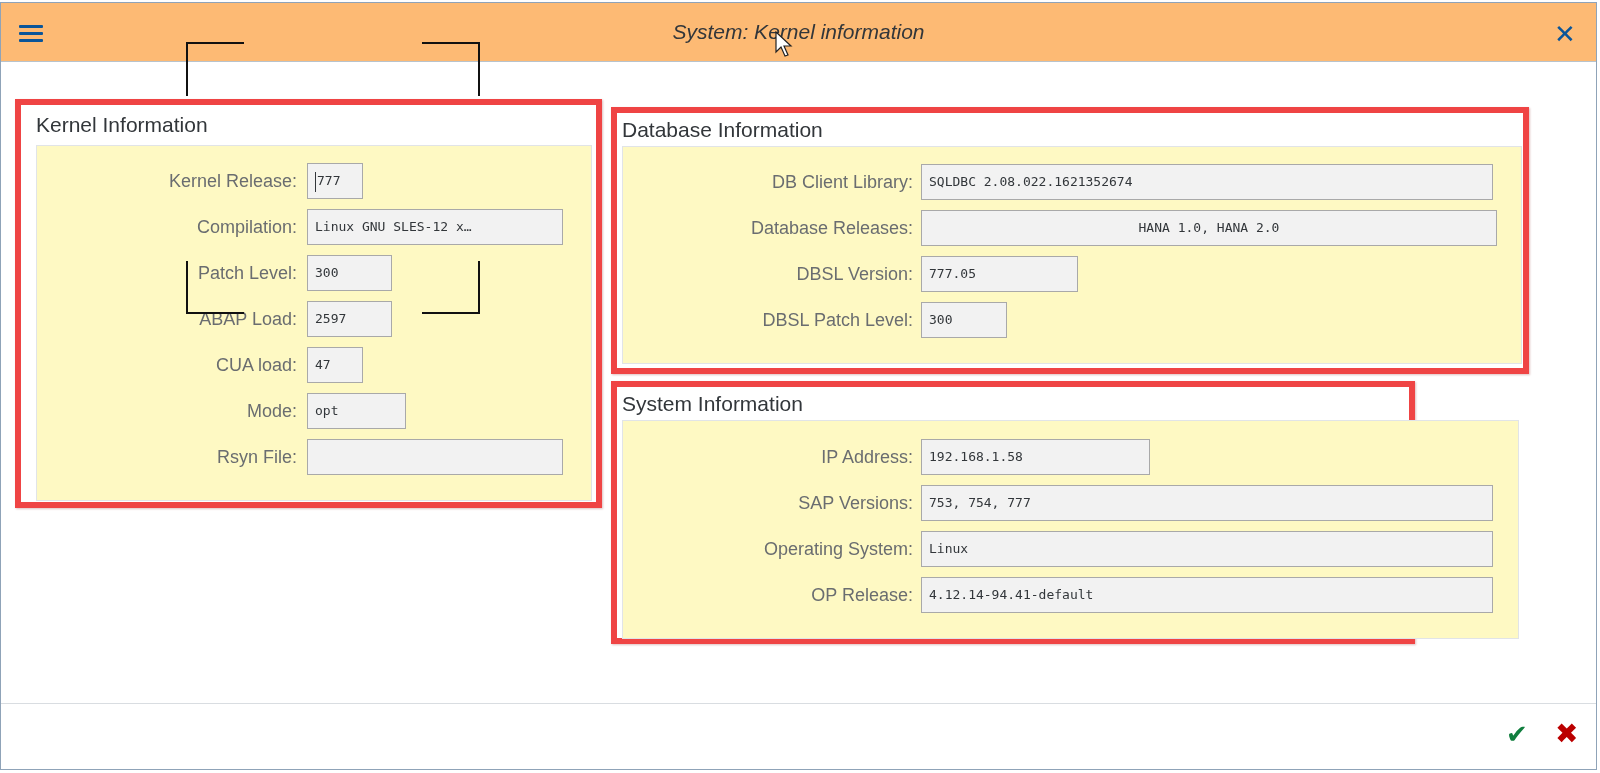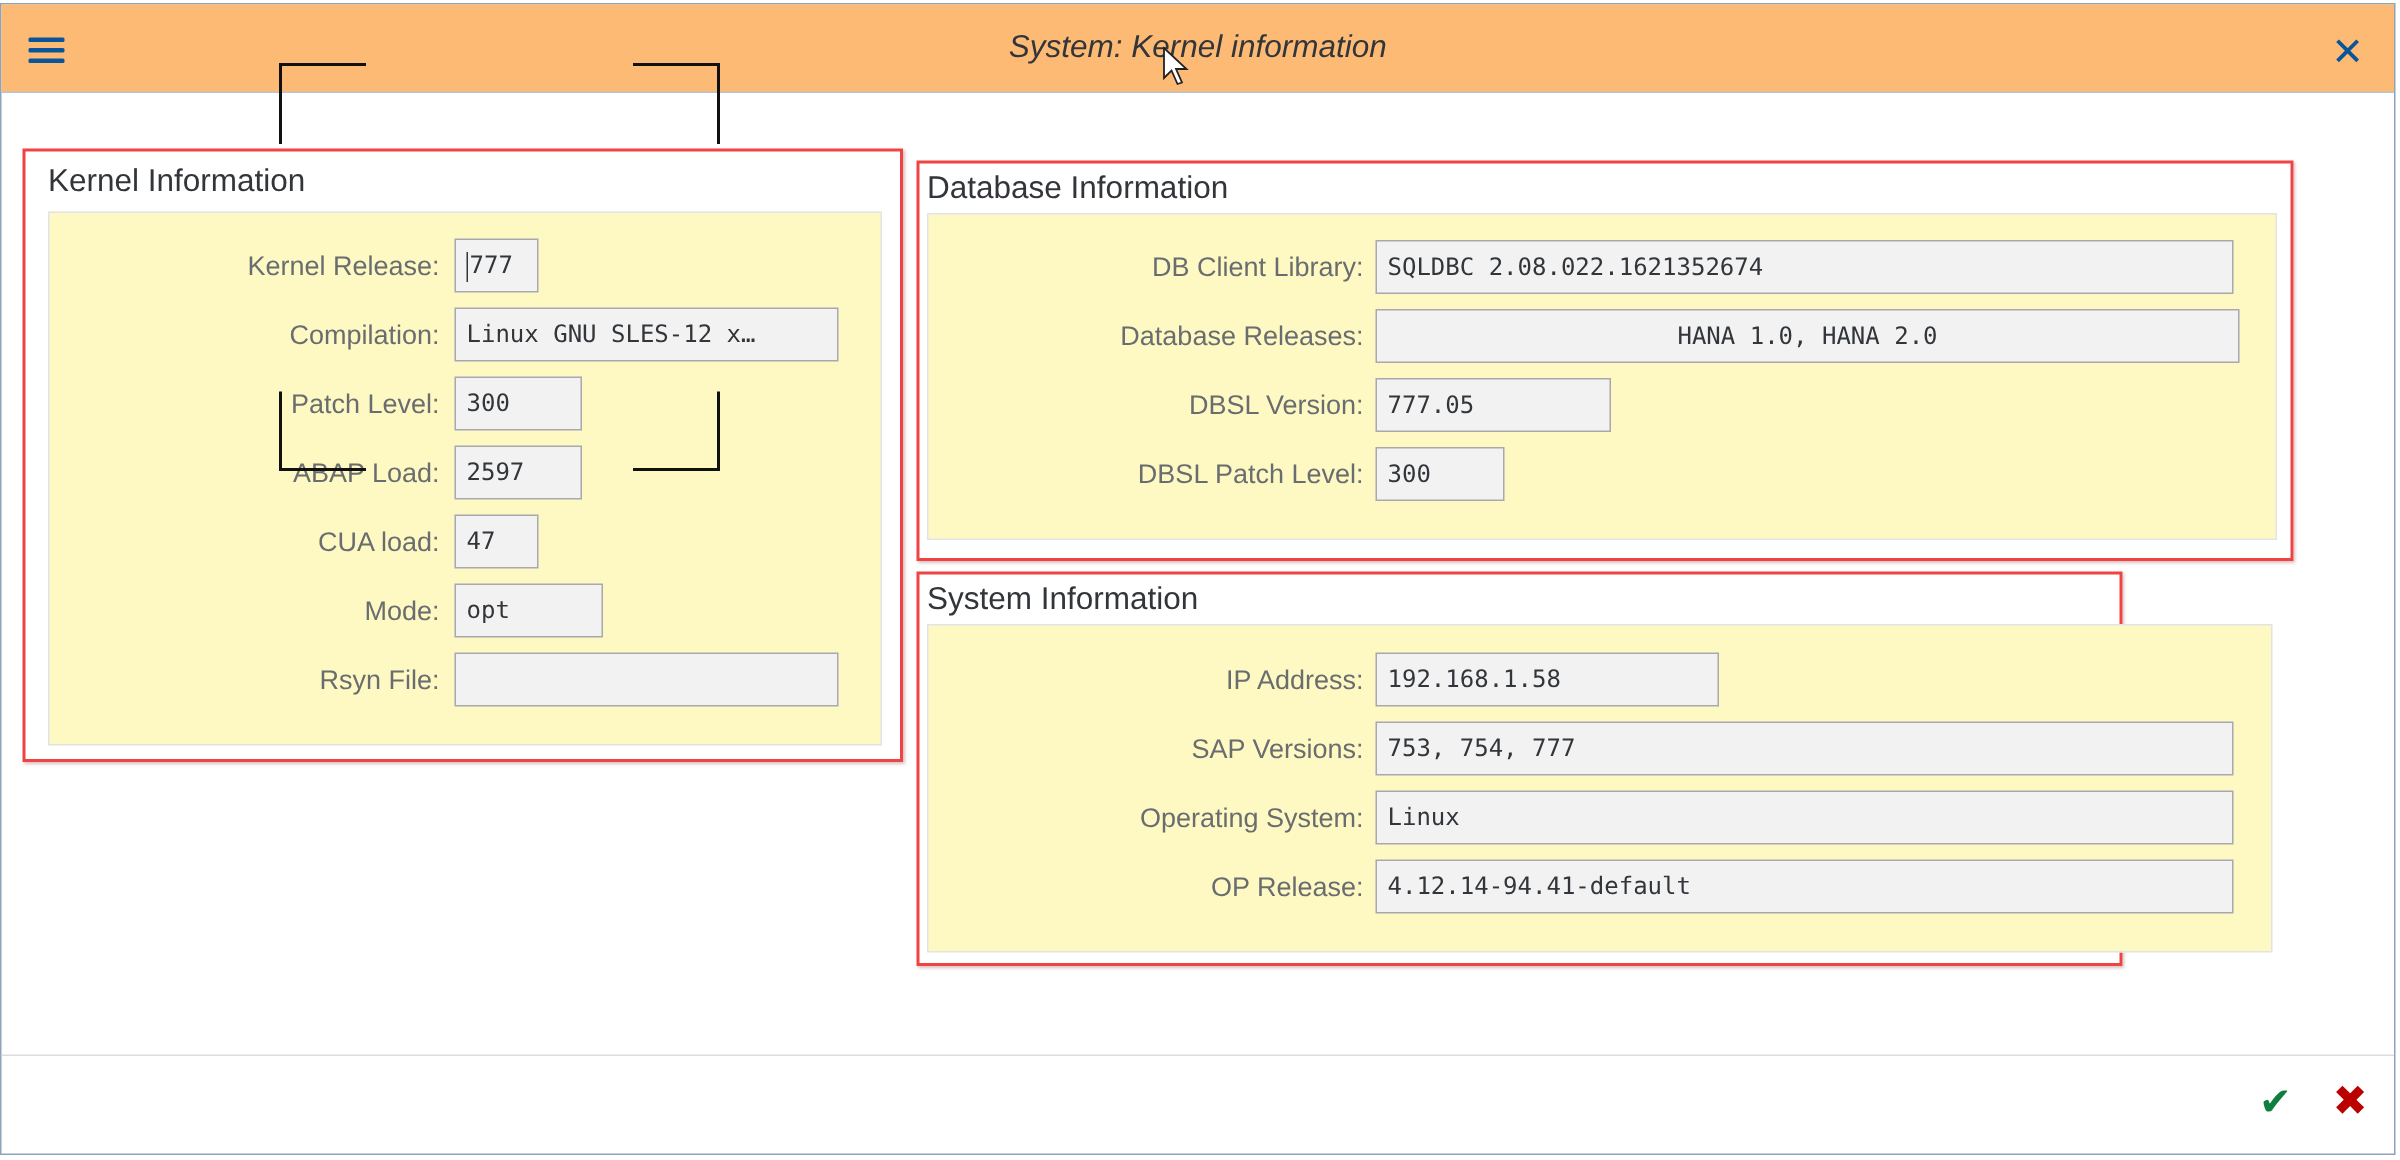--- a/index.html
+++ b/index.html
@@ -38,38 +38,38 @@
     .ok-btn {
       position: absolute; left: 1505px; top: 716px; font-size: 26px; color: #107e3e; cursor: pointer;
       font-weight: bold;
     }
     .cancel-btn {
       position: absolute; left: 1554px; top: 714px; font-size: 28px; color: #bb0000; cursor: pointer;
       font-weight: bold;
     }
 
     .section {
-      position: absolute; border: 2px solid #ef4444; box-sizing: border-box; background: #fff;
+      position: absolute; border: 6px solid #ef4444; box-sizing: border-box; background: #fff;
       box-shadow: 1px 1px 2px rgba(120,0,0,0.25);
     }
     .section-title {
       position: absolute; left: 15px; top: 8px; font-size: 21px; color: #32363a;
     }
     .section-inner {
       position: absolute; border: 1px solid #e1e4e7; box-sizing: border-box; background: #fef9c3;
     }
     .row { position: absolute; left: 0; right: 0; height: 37px; }
     .label {
       position: absolute; text-align: right; font-size: 18px; color: #6a6d70;
       top: 8px;
     }
     .field {
       position: absolute; top: 0; height: 36px; box-sizing: border-box;
       border: 1px solid #a9a9a9; background: #f2f2f2;
-      font-family: "DejaVu Sans Mono", "Liberation Mono", monospace; font-size: 16px;
+      font-family: "DejaVu Sans Mono", "Liberation Mono", monospace; font-size: 13px;
       color: #32363a; padding: 0 7px; line-height: 34px; white-space: nowrap; overflow: hidden;
       cursor: text;
     }
     .caret {
       display: inline-block; width: 1px; height: 20px; background: #32363a; vertical-align: middle;
       margin-right: 1px;
     }
     .anno { position: absolute; background: #111; }
     .cursor-icon { position: absolute; left: 774px; top: 28px; width: 20px; height: 28px; }
   </style>

